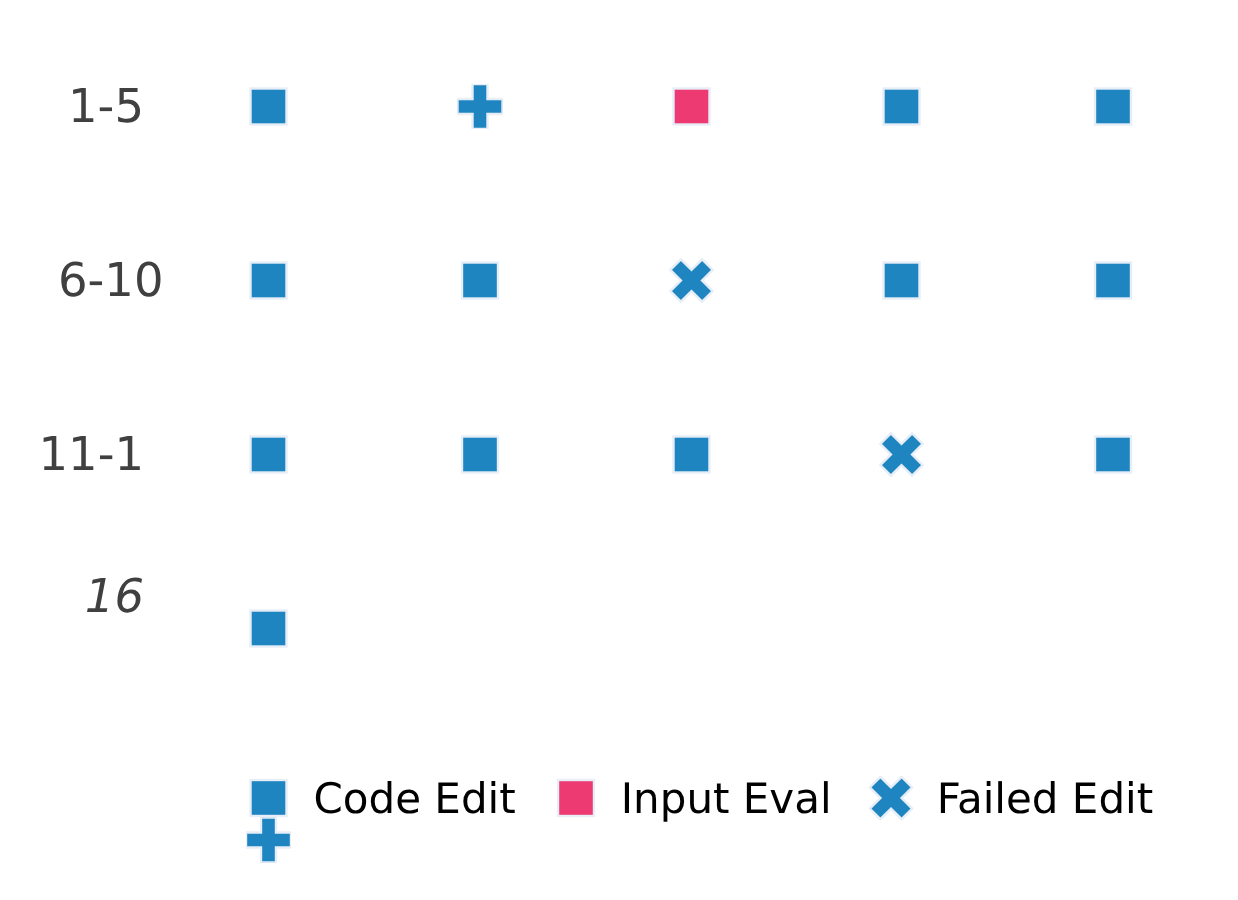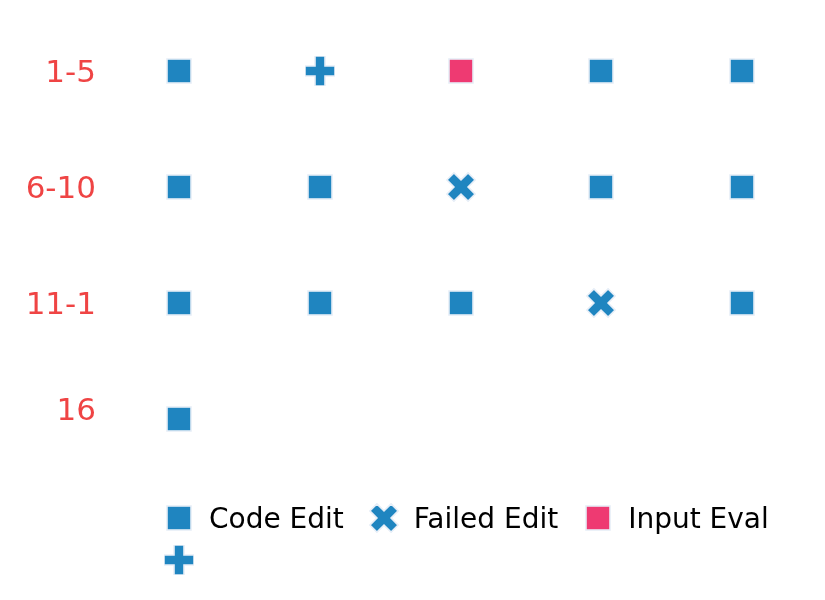--- a/index.html
+++ b/index.html
@@ -13,21 +13,21 @@
     color: #000000;
   }
   .row-label {
     position: absolute;
     left: 0;
     width: 96px;
     height: 40px;
     line-height: 40px;
     text-align: right;
     font-size: 31px;
-    color: #ef4444;
+    color: #404040;
     white-space: nowrap;
   }
   .marker {
     position: absolute;
     display: block;
   }
   .legend-row {
     position: absolute;
     left: 164px;
     height: 40px;
@@ -44,23 +44,23 @@
     white-space: nowrap;
   }
   .legend-item svg { flex: 0 0 auto; }
 </style>
 </head>
 <body>
 
 <div class="figure">
   <div id="plot-area">
       <div class="row-label" style="top: 51px;">1-5</div>
-      <div class="row-label" style="top: 167px;">6-10</div>
+      <div class="row-label" style="top: 167px; margin-left: 13px;">6-10</div>
       <div class="row-label" style="top: 283px;">11-1</div>
-      <div class="row-label" style="top: 389px;">16</div>
+      <div class="row-label" style="top: 378px; font-style: italic;">16</div>
       <span class="marker" style="left: 164px; top: 56px;"><svg width="30" height="30" viewBox="0 0 30 30">
           <rect x="3" y="3" width="24" height="24" fill="#1f85c0" stroke="#e7eef7" stroke-width="1.6"></rect>
         </svg></span>
       <span class="marker" style="left: 586px; top: 56px;"><svg width="30" height="30" viewBox="0 0 30 30">
           <rect x="3" y="3" width="24" height="24" fill="#1f85c0" stroke="#e7eef7" stroke-width="1.6"></rect>
         </svg></span>
       <span class="marker" style="left: 727px; top: 56px;"><svg width="30" height="30" viewBox="0 0 30 30">
           <rect x="3" y="3" width="24" height="24" fill="#1f85c0" stroke="#e7eef7" stroke-width="1.6"></rect>
         </svg></span>
       <span class="marker" style="left: 164px; top: 172px;"><svg width="30" height="30" viewBox="0 0 30 30">
@@ -97,38 +97,38 @@
           <path d="M10 0 h10 v10 h10 v10 h-10 v10 h-10 v-10 h-10 v-10 h10 z" transform="rotate(45 15 15)" fill="#1f85c0" stroke="#e7eef7" stroke-width="1.6"></path>
         </svg></span>
       <span class="marker" style="left: 445.5px; top: 56px;"><svg width="30" height="30" viewBox="0 0 30 30">
           <rect x="3" y="3" width="24" height="24" fill="#ee3a72" stroke="#e7eef7" stroke-width="1.6"></rect>
         </svg></span>
       <span class="marker" style="left: 304.5px; top: 56px;"><svg width="30" height="30" viewBox="0 0 30 30">
           <path d="M10 0 h10 v10 h10 v10 h-10 v10 h-10 v-10 h-10 v-10 h10 z" fill="#1f85c0" stroke="#e7eef7" stroke-width="1.6"></path>
         </svg></span>
     </div>
   <div id="legend-area">
-      <div class="legend-row" style="top: 498px;">
+      <div class="legend-row" style="top: 512px;">
         <div class="legend-item">
           <svg width="30" height="30" viewBox="0 0 30 30">
             <rect x="3" y="3" width="24" height="24" fill="#1f85c0" stroke="#e7eef7" stroke-width="1.6"></rect>
           </svg>
           <span>Code Edit</span>
         </div>
         <div class="legend-item">
           <svg width="30" height="30" viewBox="0 0 30 30">
+            <rect x="3" y="3" width="24" height="24" fill="#ee3a72" stroke="#e7eef7" stroke-width="1.6"></rect>
+          </svg>
+          <span>Input Eval</span>
+        </div>
+        <div class="legend-item">
+          <svg width="30" height="30" viewBox="0 0 30 30">
             <path d="M10 0 h10 v10 h10 v10 h-10 v10 h-10 v-10 h-10 v-10 h10 z" transform="rotate(45 15 15)" fill="#1f85c0" stroke="#e7eef7" stroke-width="1.6"></path>
           </svg>
           <span>Failed Edit</span>
-        </div>
-        <div class="legend-item">
-          <svg width="30" height="30" viewBox="0 0 30 30">
-            <rect x="3" y="3" width="24" height="24" fill="#ee3a72" stroke="#e7eef7" stroke-width="1.6"></rect>
-          </svg>
-          <span>Input Eval</span>
         </div>
       </div>
       <div class="legend-row" style="top: 540px;">
         <div class="legend-item">
           <svg width="30" height="30" viewBox="0 0 30 30">
             <path d="M10 0 h10 v10 h10 v10 h-10 v10 h-10 v-10 h-10 v-10 h10 z" fill="#1f85c0" stroke="#e7eef7" stroke-width="1.6"></path>
           </svg>
         </div>
       </div>
     </div>

